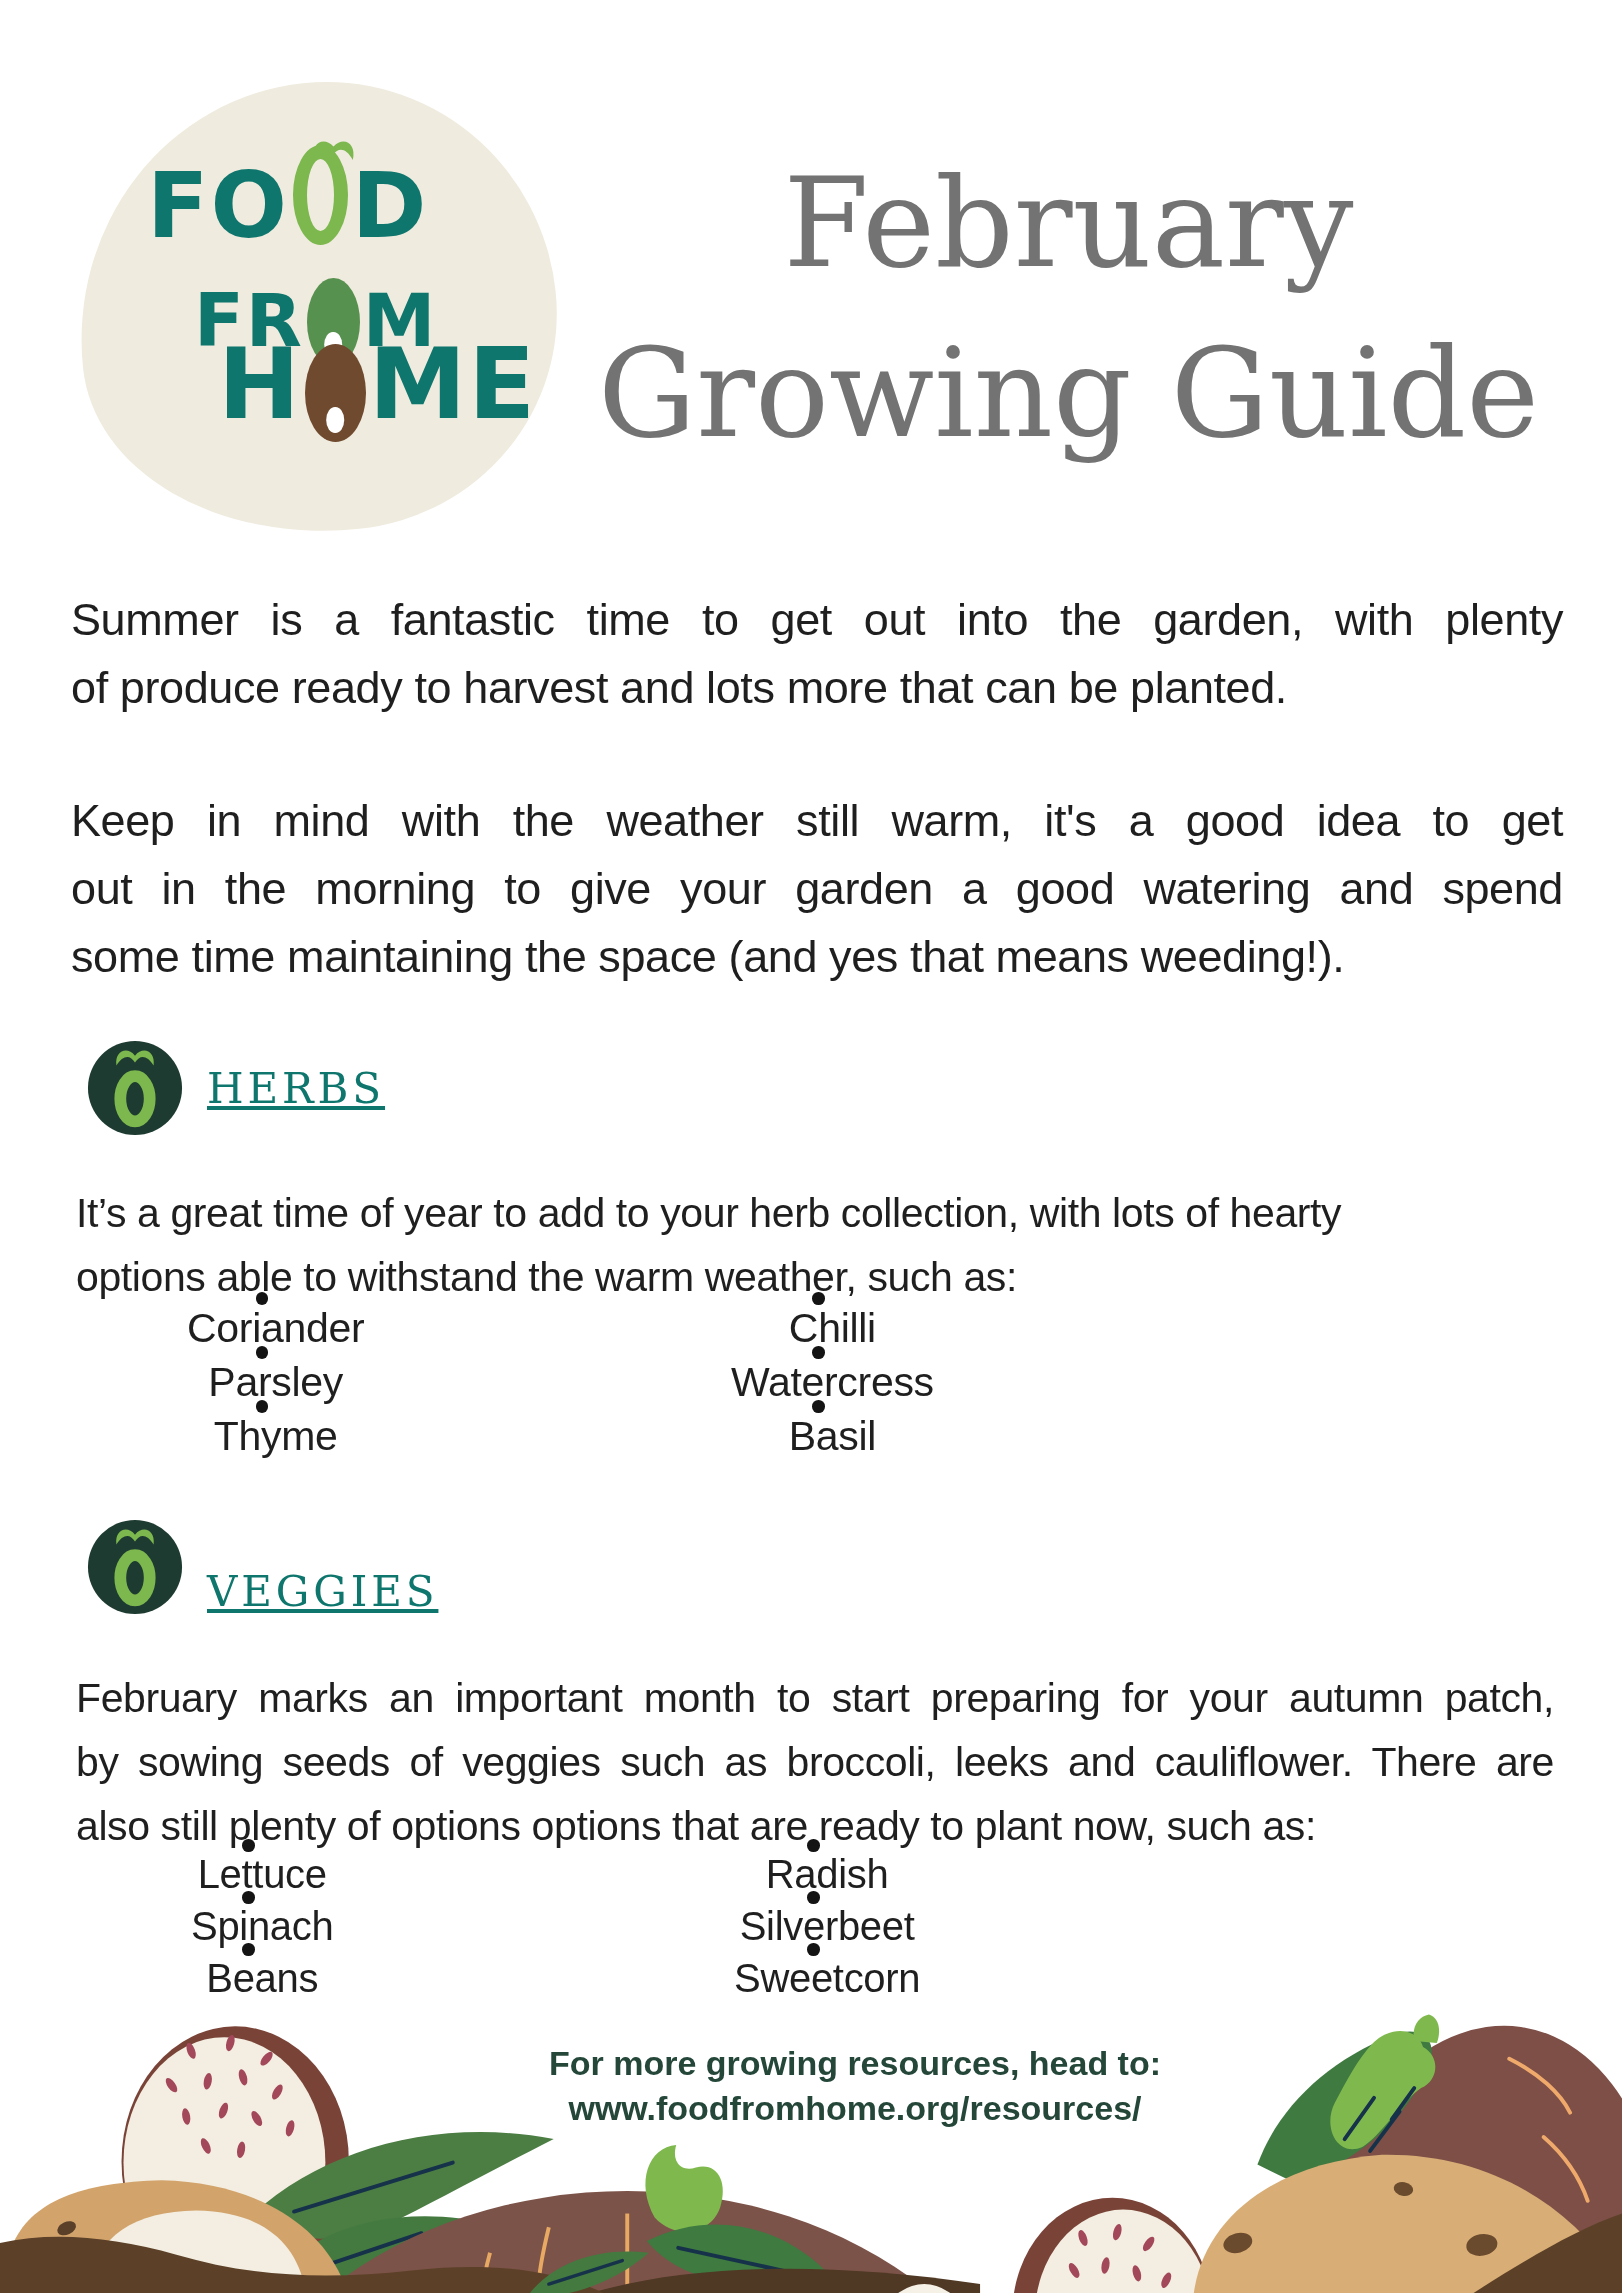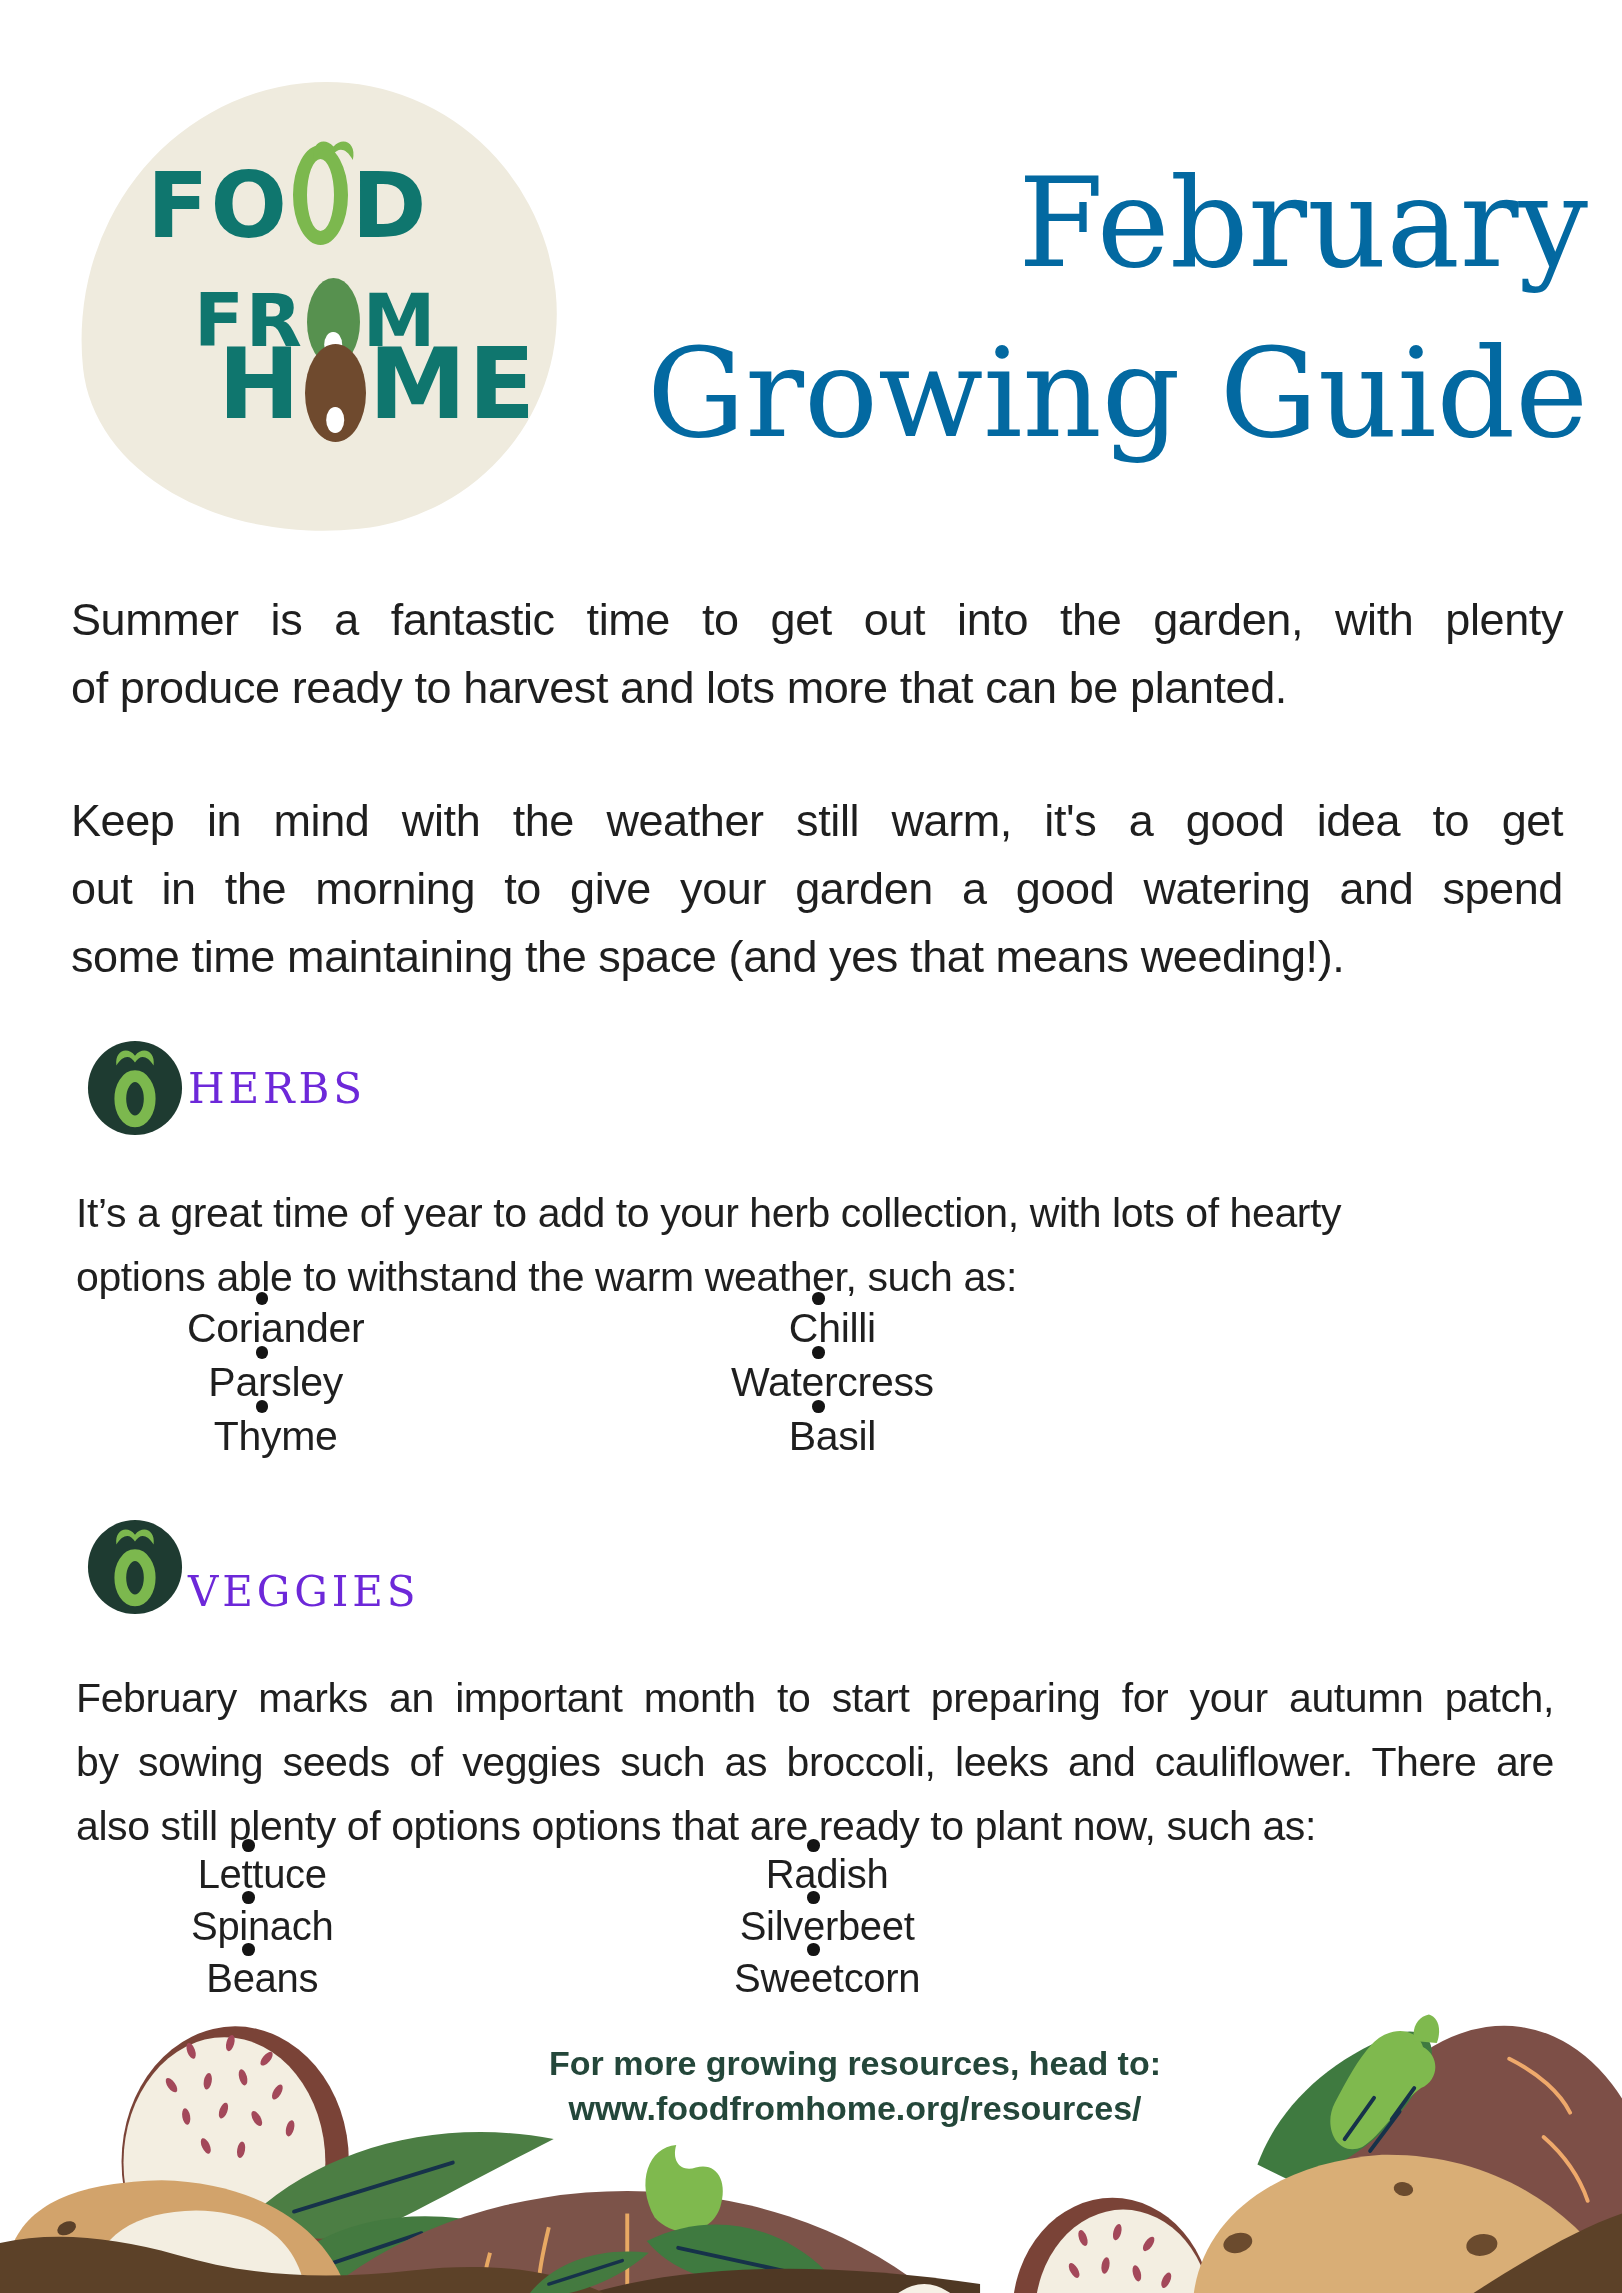--- a/index.html
+++ b/index.html
@@ -33,40 +33,40 @@
   }
   .o-home{
     width:61px;height:98px;background:#6f4a2e;vertical-align:-23.5px;margin:0 2.9px;
   }
   .o-from::after,.o-home::after{
     content:"";position:absolute;left:50%;transform:translateX(-50%);
     bottom:8.8px;width:17.6px;height:25.5px;border-radius:50%;background:#ffffff;
   }
   
   .title{
-    position:absolute;left:549px;top:139px;width:1039px;text-align:right;
+    position:absolute;left:549px;top:139px;width:1039px;text-align:center;
     font-family:"DejaVu Serif",serif;font-size:123px;line-height:1.38;
-    color:#0369a1;white-space:nowrap;
+    color:#737373;white-space:nowrap;
   }
   
   .para{position:absolute;color:#1f1f1f;letter-spacing:-0.4px;}
   .para .ln{white-space:normal;}
   .para .just{text-align:justify;text-align-last:justify;}
   .p1{left:71px;top:586px;width:1492px;font-size:45px;line-height:68px;}
   .p2{left:71px;top:787px;width:1492px;font-size:45px;line-height:68px;}
   .desc-herbs{left:76px;top:1181px;width:1441px;font-size:41px;line-height:64px;}
   .desc-veggies{left:76px;top:1666px;width:1478px;font-size:41px;line-height:64px;}
   
   .sec-header{position:absolute;display:flex;align-items:center;}
   .sec-herbs{left:86px;top:1039px;}
   .sec-veggies{left:86px;top:1518px;align-items:flex-end;}
   .badge{width:98px;height:98px;flex:0 0 auto;}
   .sec-label{
-    margin-left:4px;font-family:"DejaVu Serif",serif;font-size:42px;
-    letter-spacing:3.9px;color:#6d28d9;
+    margin-left:23px;font-family:"DejaVu Serif",serif;font-size:42px;
+    letter-spacing:3.9px;color:#0f766e;text-decoration:underline;
   }
   
   .blist{position:absolute;list-style:none;margin:0;padding:0;}
   .blist li{display:flex;align-items:center;height:54px;font-size:41px;letter-spacing:-0.3px;flex-direction:column;}
   .blist .dot{width:12.7px;height:12.7px;border-radius:50%;background:#141414;margin-right:27.4px;flex:0 0 auto;}
   .herbs-left{left:187px;top:1292px;}
   .herbs-right{left:731px;top:1292px;}
   .veg-left{left:191px;top:1839px;}
   .veg-right{left:734px;top:1839px;}
   .veg-list li{height:52px;font-size:40px;}

